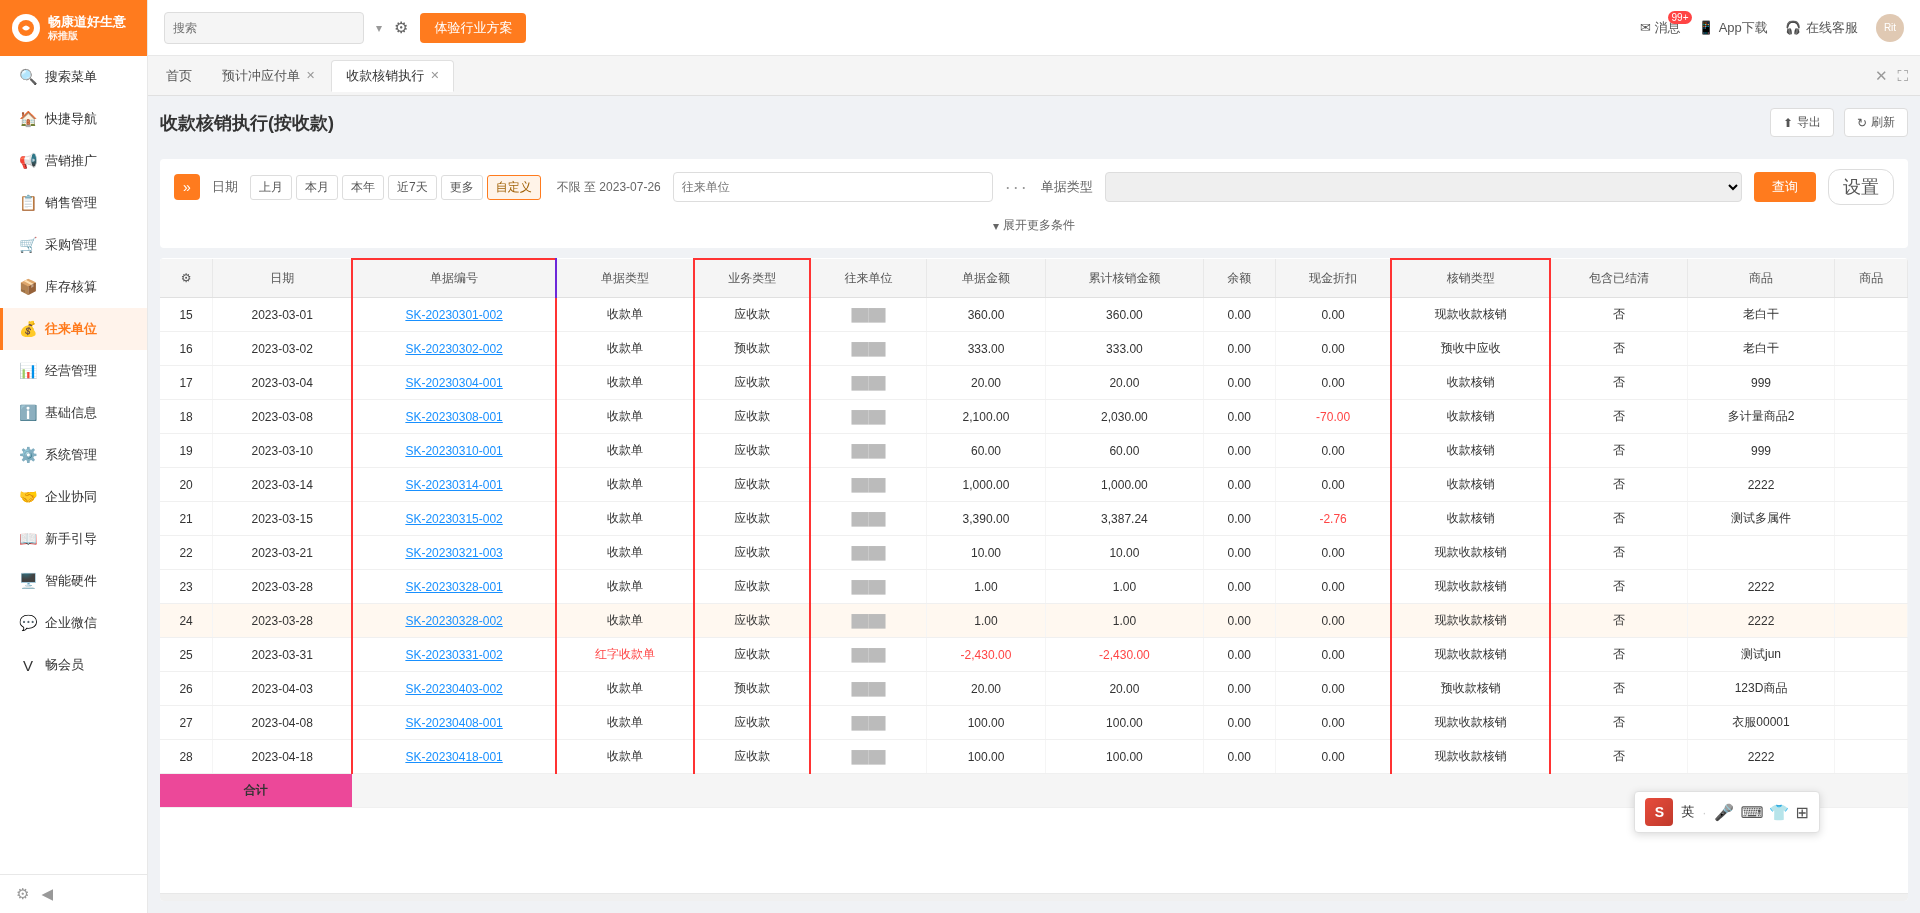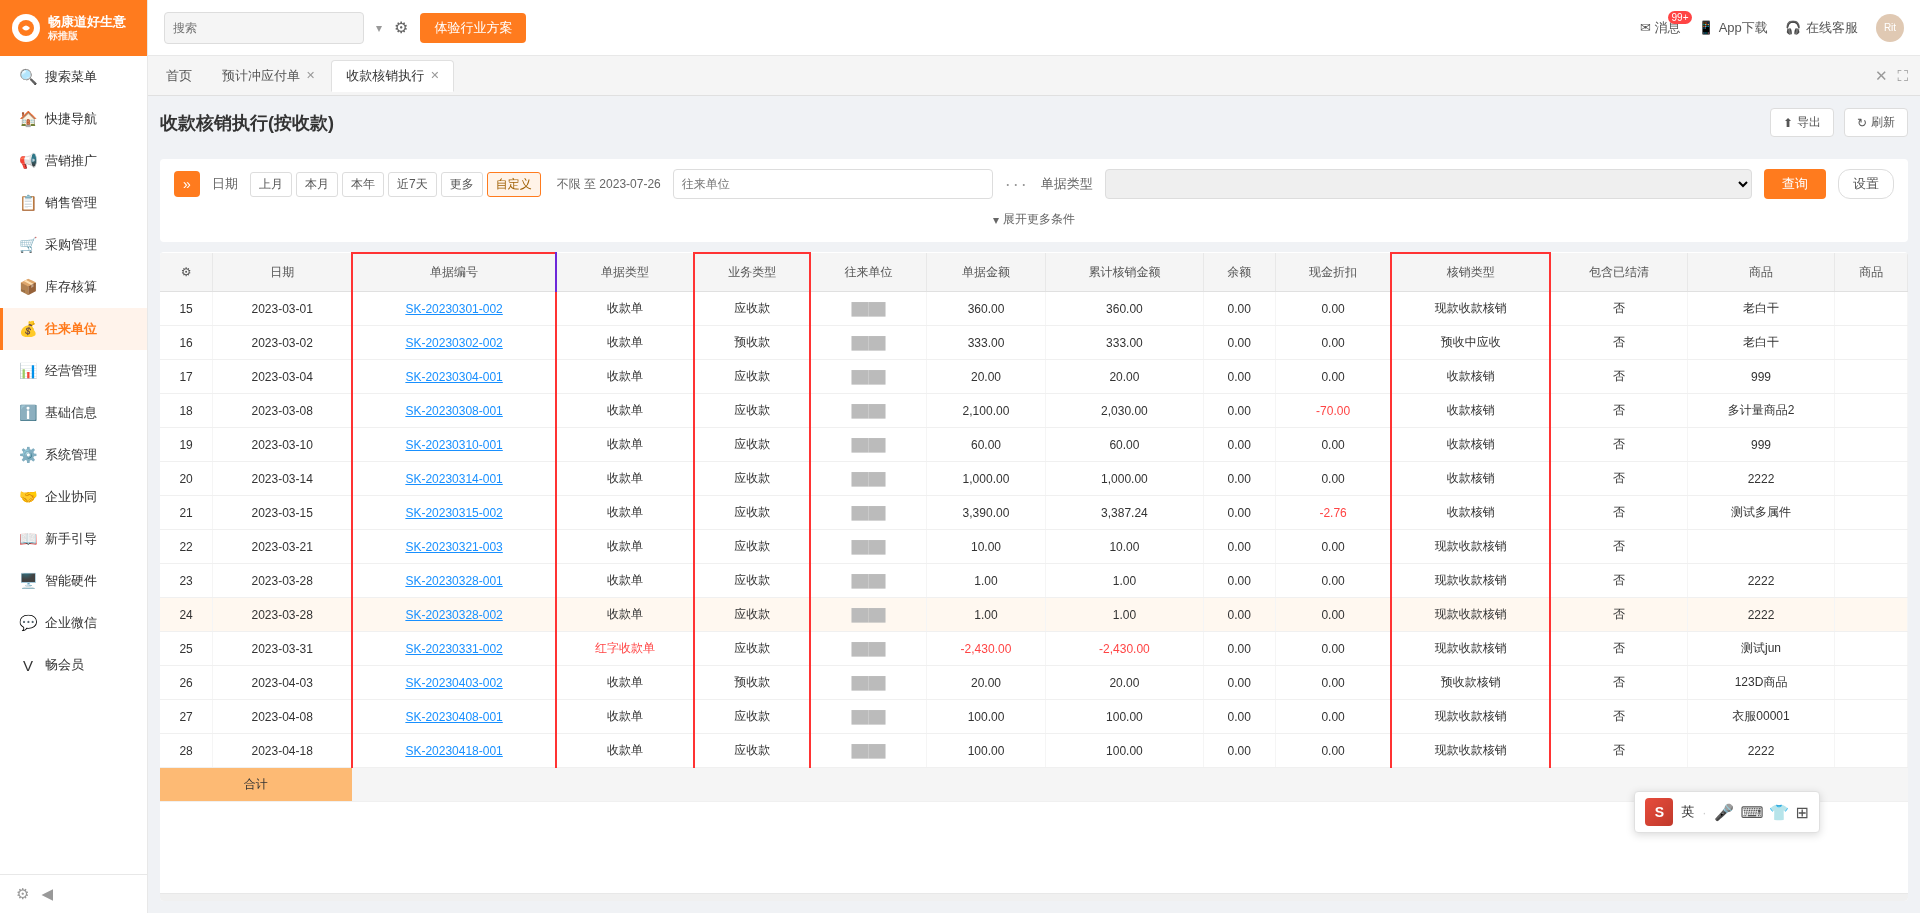--- a/index.html
+++ b/index.html
@@ -239,21 +239,21 @@
       padding: 6px 18px;
       font-size: 13px;
       cursor: pointer;
     }
     .filter-setting-btn {
       background: #fff;
       color: #555;
       border: 1px solid #ddd;
       border-radius: 12px;
       padding: 5px 14px;
-      font-size: 13px;
+      font-size: 18px;
       cursor: pointer;
     }
     .filter-expand-btn {
       display: flex;
       align-items: center;
       gap: 4px;
       color: #666;
       font-size: 12px;
       cursor: pointer;
       background: none;
@@ -763,21 +763,21 @@
                 <td>0.00</td>
                 <td>0.00</td>
                 <td style="border-left: 2px solid rgb(255, 51, 51); border-right: 2px solid rgb(255, 51, 51);">现款收款核销</td>
                 <td>否</td>
                 <td>2222</td>
                 <td></td>
               </tr>
             </tbody>
           <tfoot>
             <tr>
-              <td colspan="2" style="background:#fdba74;font-weight:normal;">合计</td>
+              <td colspan="2" style="background:#ec4899;font-weight:bold;">合计</td>
               <td style="background:#f5f5f5;"></td>
               <td style="background:#f5f5f5;"></td>
               <td style="background:#f5f5f5;"></td>
               <td style="background:#f5f5f5;"></td>
               <td style="background:#f5f5f5;"></td>
               <td style="background:#f5f5f5;"></td>
               <td style="background:#f5f5f5;"></td>
               <td style="background:#f5f5f5;"></td>
               <td style="background:#f5f5f5;"></td>
               <td style="background:#f5f5f5;"></td>

